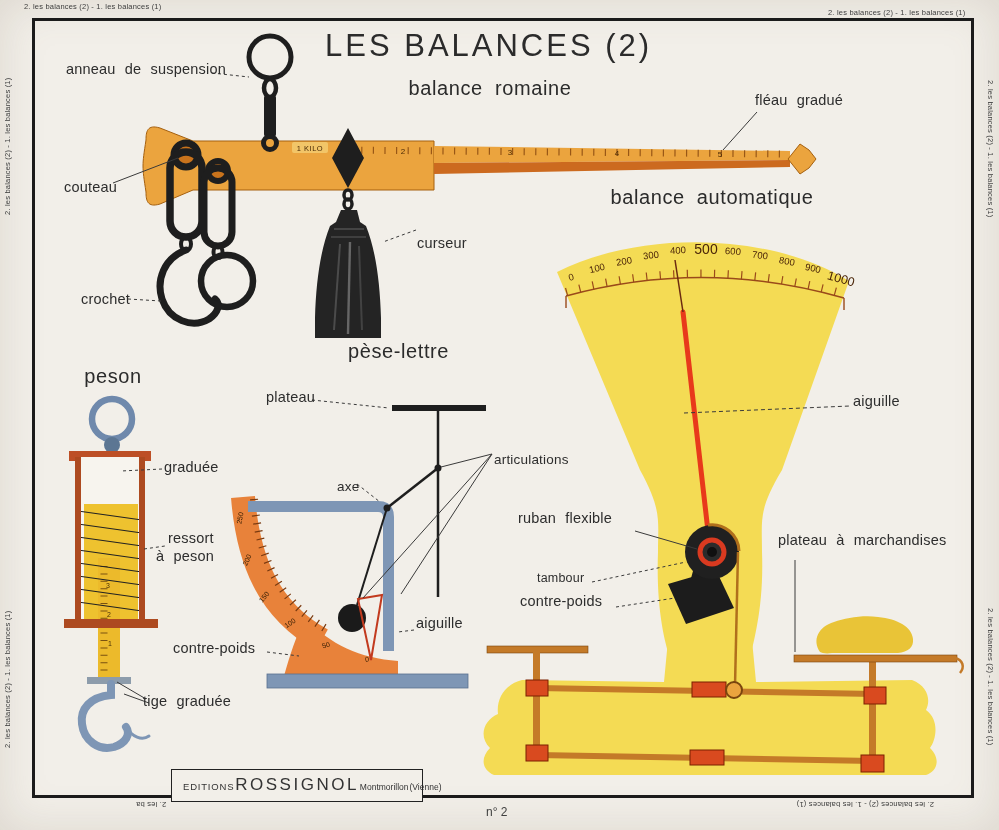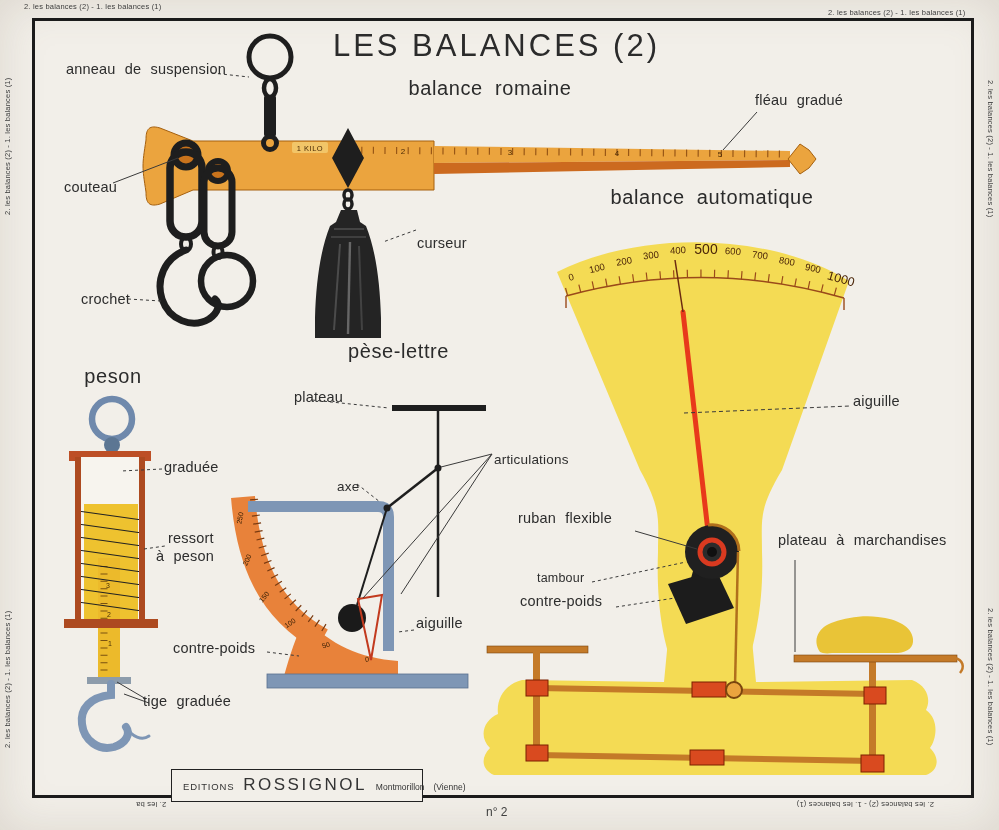--- a/index.html
+++ b/index.html
@@ -3,38 +3,38 @@
 <meta charset="utf-8">
 <style>
   html,body{margin:0;padding:0;background:#d8d5cd;}
   #plate{
     position:relative;width:999px;height:830px;background:#f2efe9;
     font-family:"Liberation Sans", sans-serif;color:#2d2d2d;overflow:hidden;
     box-shadow:inset 0 0 46px rgba(120,108,85,.18);
   }
   .frame{position:absolute;left:32px;top:18px;width:936px;height:774px;border:3px solid #1b1b1b;}
   .art{position:absolute;left:0;top:0;}
-  .title{position:absolute;font-size:31px;letter-spacing:3px;color:#2b2b2b;text-align:right;white-space:nowrap;}
+  .title{position:absolute;font-size:31px;letter-spacing:3px;color:#2b2b2b;text-align:left;white-space:nowrap;}
   .heading{position:absolute;font-size:20px;letter-spacing:.6px;word-spacing:6px;color:#2b2b2b;text-align:center;white-space:nowrap;}
   .lbl{position:absolute;font-size:14.5px;letter-spacing:.2px;word-spacing:5px;color:#2d2d2d;white-space:nowrap;}
   .lbl.small{font-size:12.5px;}
   .lbl.mid{font-size:13.5px;margin-top:12px;}
   .edge{position:absolute;font-size:7.5px;color:#3c3c3c;letter-spacing:.2px;white-space:nowrap;}
   .edge.vl{transform:rotate(-90deg);transform-origin:0 0;}
   .edge.vr{transform:rotate(90deg);transform-origin:0 0;}
   .edge.flip{transform:rotate(180deg);}
   .num{position:absolute;font-size:8px;color:#4a2a06;white-space:nowrap;transform:translate(-50%,-50%);}
   .kilo{font-size:7.5px;letter-spacing:.5px;}
   .anum{position:absolute;font-size:9.5px;color:#4a2408;white-space:nowrap;}
   .anum.big{font-size:14px;}
   .anum.big2{font-size:12.5px;}
   .snum{position:absolute;font-size:7px;color:#3a2005;white-space:nowrap;}
   .pnum{position:absolute;font-size:7px;color:#4a3208;white-space:nowrap;transform:translate(-50%,-50%);}
   .pubbox{position:absolute;left:171px;top:769px;width:252px;height:33px;border:1.5px solid #222;
-    background:#f2efe9;display:flex;align-items:baseline;gap:9px;padding:5px 8px 0 11px;box-sizing:border-box;z-index:3;}
+    background:#f2efe9;display:flex;align-items:baseline;gap:1px;padding:5px 8px 0 11px;box-sizing:border-box;z-index:3;}
   .pub-prefix{font-size:9.5px;letter-spacing:.8px;color:#333;}
   .pub-name{font-size:17px;letter-spacing:2.5px;color:#333;}
   .pub-loc,.pub-reg{font-size:8.5px;color:#333;}
   .sheetnum{position:absolute;left:486px;top:805px;font-size:12px;color:#404040;}
 </style>
 </head>
 <body>
 
 <div id="plate">
 
@@ -191,21 +191,21 @@
   <div class="lbl" style="left:64px;top:179px;">couteau</div>
   <div class="lbl" style="left:81px;top:291px;">crochet</div>
   <div class="lbl" style="left:417px;top:235px;">curseur</div>
   <div class="lbl" style="left:755px;top:92px;">fléau gradué</div>
 
   <div class="lbl" style="left:164px;top:459px;">graduée</div>
   <div class="lbl" style="left:168px;top:530px;">ressort</div>
   <div class="lbl" style="left:156px;top:548px;">à peson</div>
   <div class="lbl" style="left:143px;top:693px;">tige graduée</div>
 
-  <div class="lbl" style="left:266px;top:389px;margin-left:28px;">plateau</div>
+  <div class="lbl" style="left:266px;top:389px;">plateau</div>
   <div class="lbl mid" style="left:337px;top:467px;">axe</div>
   <div class="lbl mid" style="left:494px;top:440px;">articulations</div>
   <div class="lbl" style="left:416px;top:615px;">aiguille</div>
   <div class="lbl" style="left:173px;top:640px;">contre-poids</div>
 
   <div class="lbl" style="left:853px;top:393px;">aiguille</div>
   <div class="lbl" style="left:518px;top:510px;">ruban flexible</div>
   <div class="lbl small" style="left:537px;top:571px;text-align:right;">tambour</div>
   <div class="lbl" style="left:520px;top:593px;">contre-poids</div>
   <div class="lbl" style="left:778px;top:532px;">plateau à marchandises</div>

